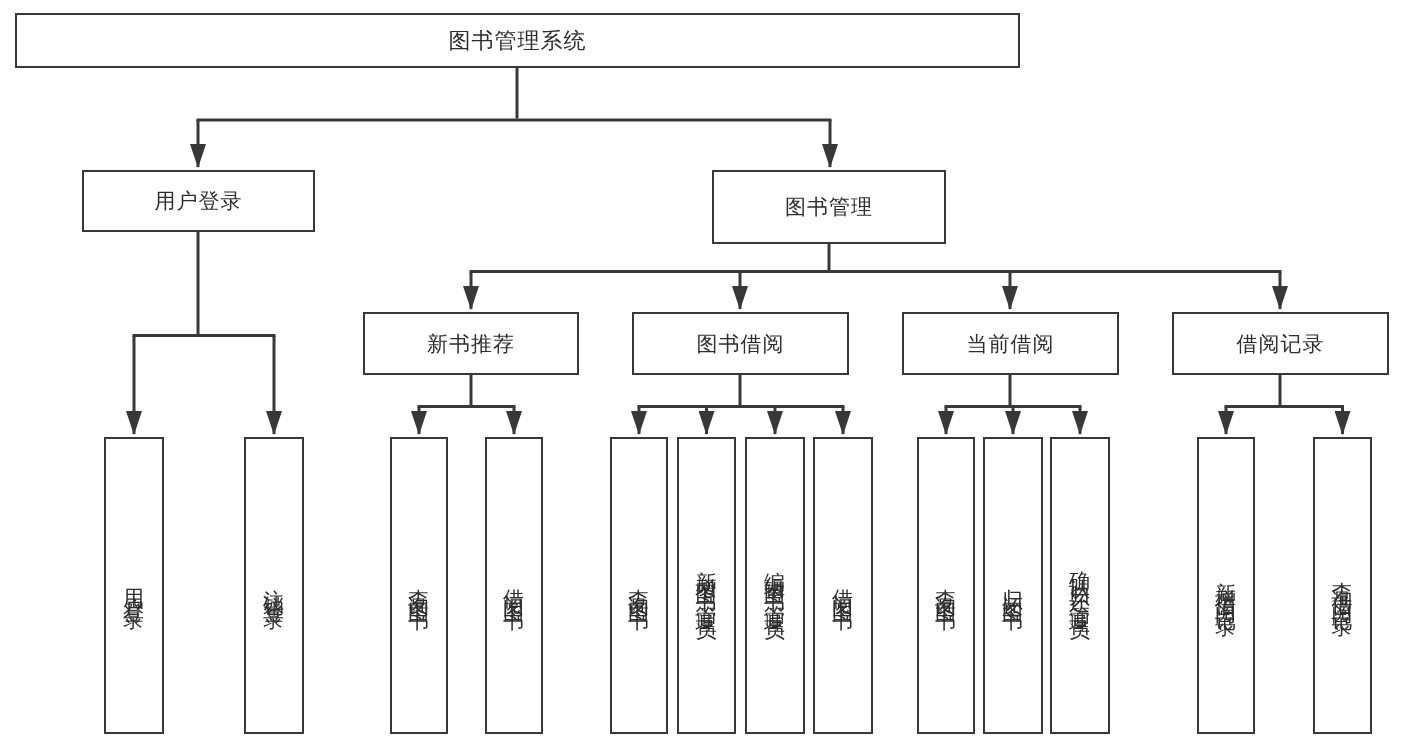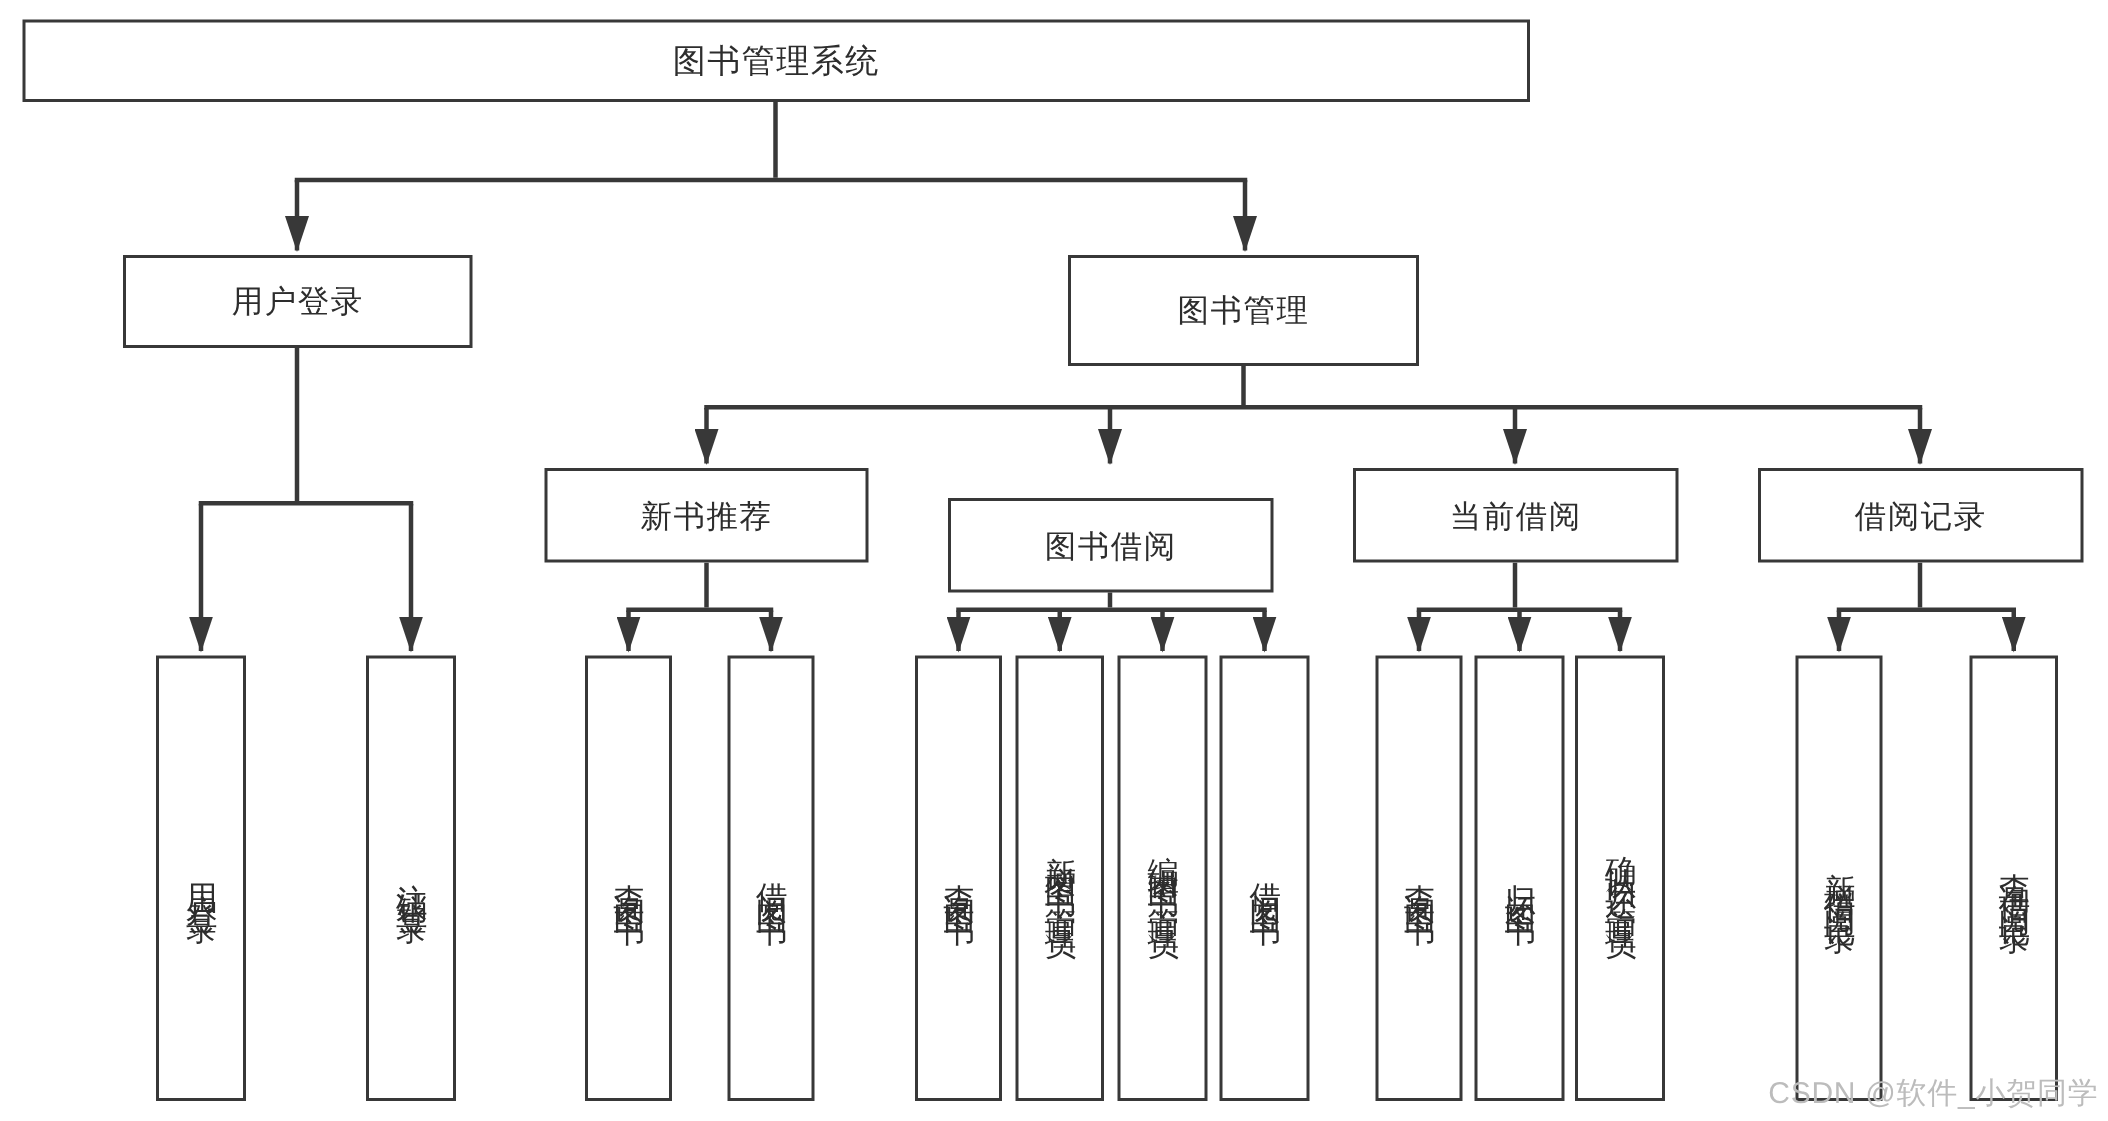--- a/index.html
+++ b/index.html
@@ -53,21 +53,21 @@
     font-size: 20px;
     color: #bcbcbc;
     letter-spacing: 0.5px;
     white-space: nowrap;
   }
   
   .p-root  { left: 15px;  top: 13px;  width: 1005px; height: 55px; }
   .p-l2a   { left: 82px;  top: 170px; width: 233px;  height: 62px; }
   .p-l2b   { left: 712px; top: 170px; width: 234px;  height: 74px; }
   .p-l3a   { left: 363px; top: 312px; width: 216px;  height: 63px; align-items: center; }
-  .p-l3b   { left: 632px; top: 312px; width: 217px;  height: 63px; margin-top: 20px; }
+  .p-l3b   { left: 632px; top: 312px; width: 217px;  height: 63px; }
   .p-l3c   { left: 902px; top: 312px; width: 217px;  height: 63px; }
   .p-l3d   { left: 1172px;top: 312px; width: 217px;  height: 63px; }
   .leaf    { top: 437px; height: 297px; }
   .p-a1 { left: 104px;  width: 60px; }
   .p-a2 { left: 244px;  width: 60px; }
   .p-b1 { left: 390px;  width: 58px; }
   .p-b2 { left: 485px;  width: 58px; }
   .p-c1 { left: 610px;  width: 58px; }
   .p-c2 { left: 677px;  width: 59px; }
   .p-c3 { left: 745px;  width: 60px; }
@@ -194,15 +194,14 @@
     <span>确认归还（管理员）</span>
   </div>
 
   <div class="node leaf p-e1">
     <span>新增借阅记录</span>
   </div>
   <div class="node leaf p-e2">
     <span>查询借阅记录</span>
   </div>
 
-  <div class="watermark">CSDN @软件_小贺同学</div>
 
 </div>
 
 </body></html>

